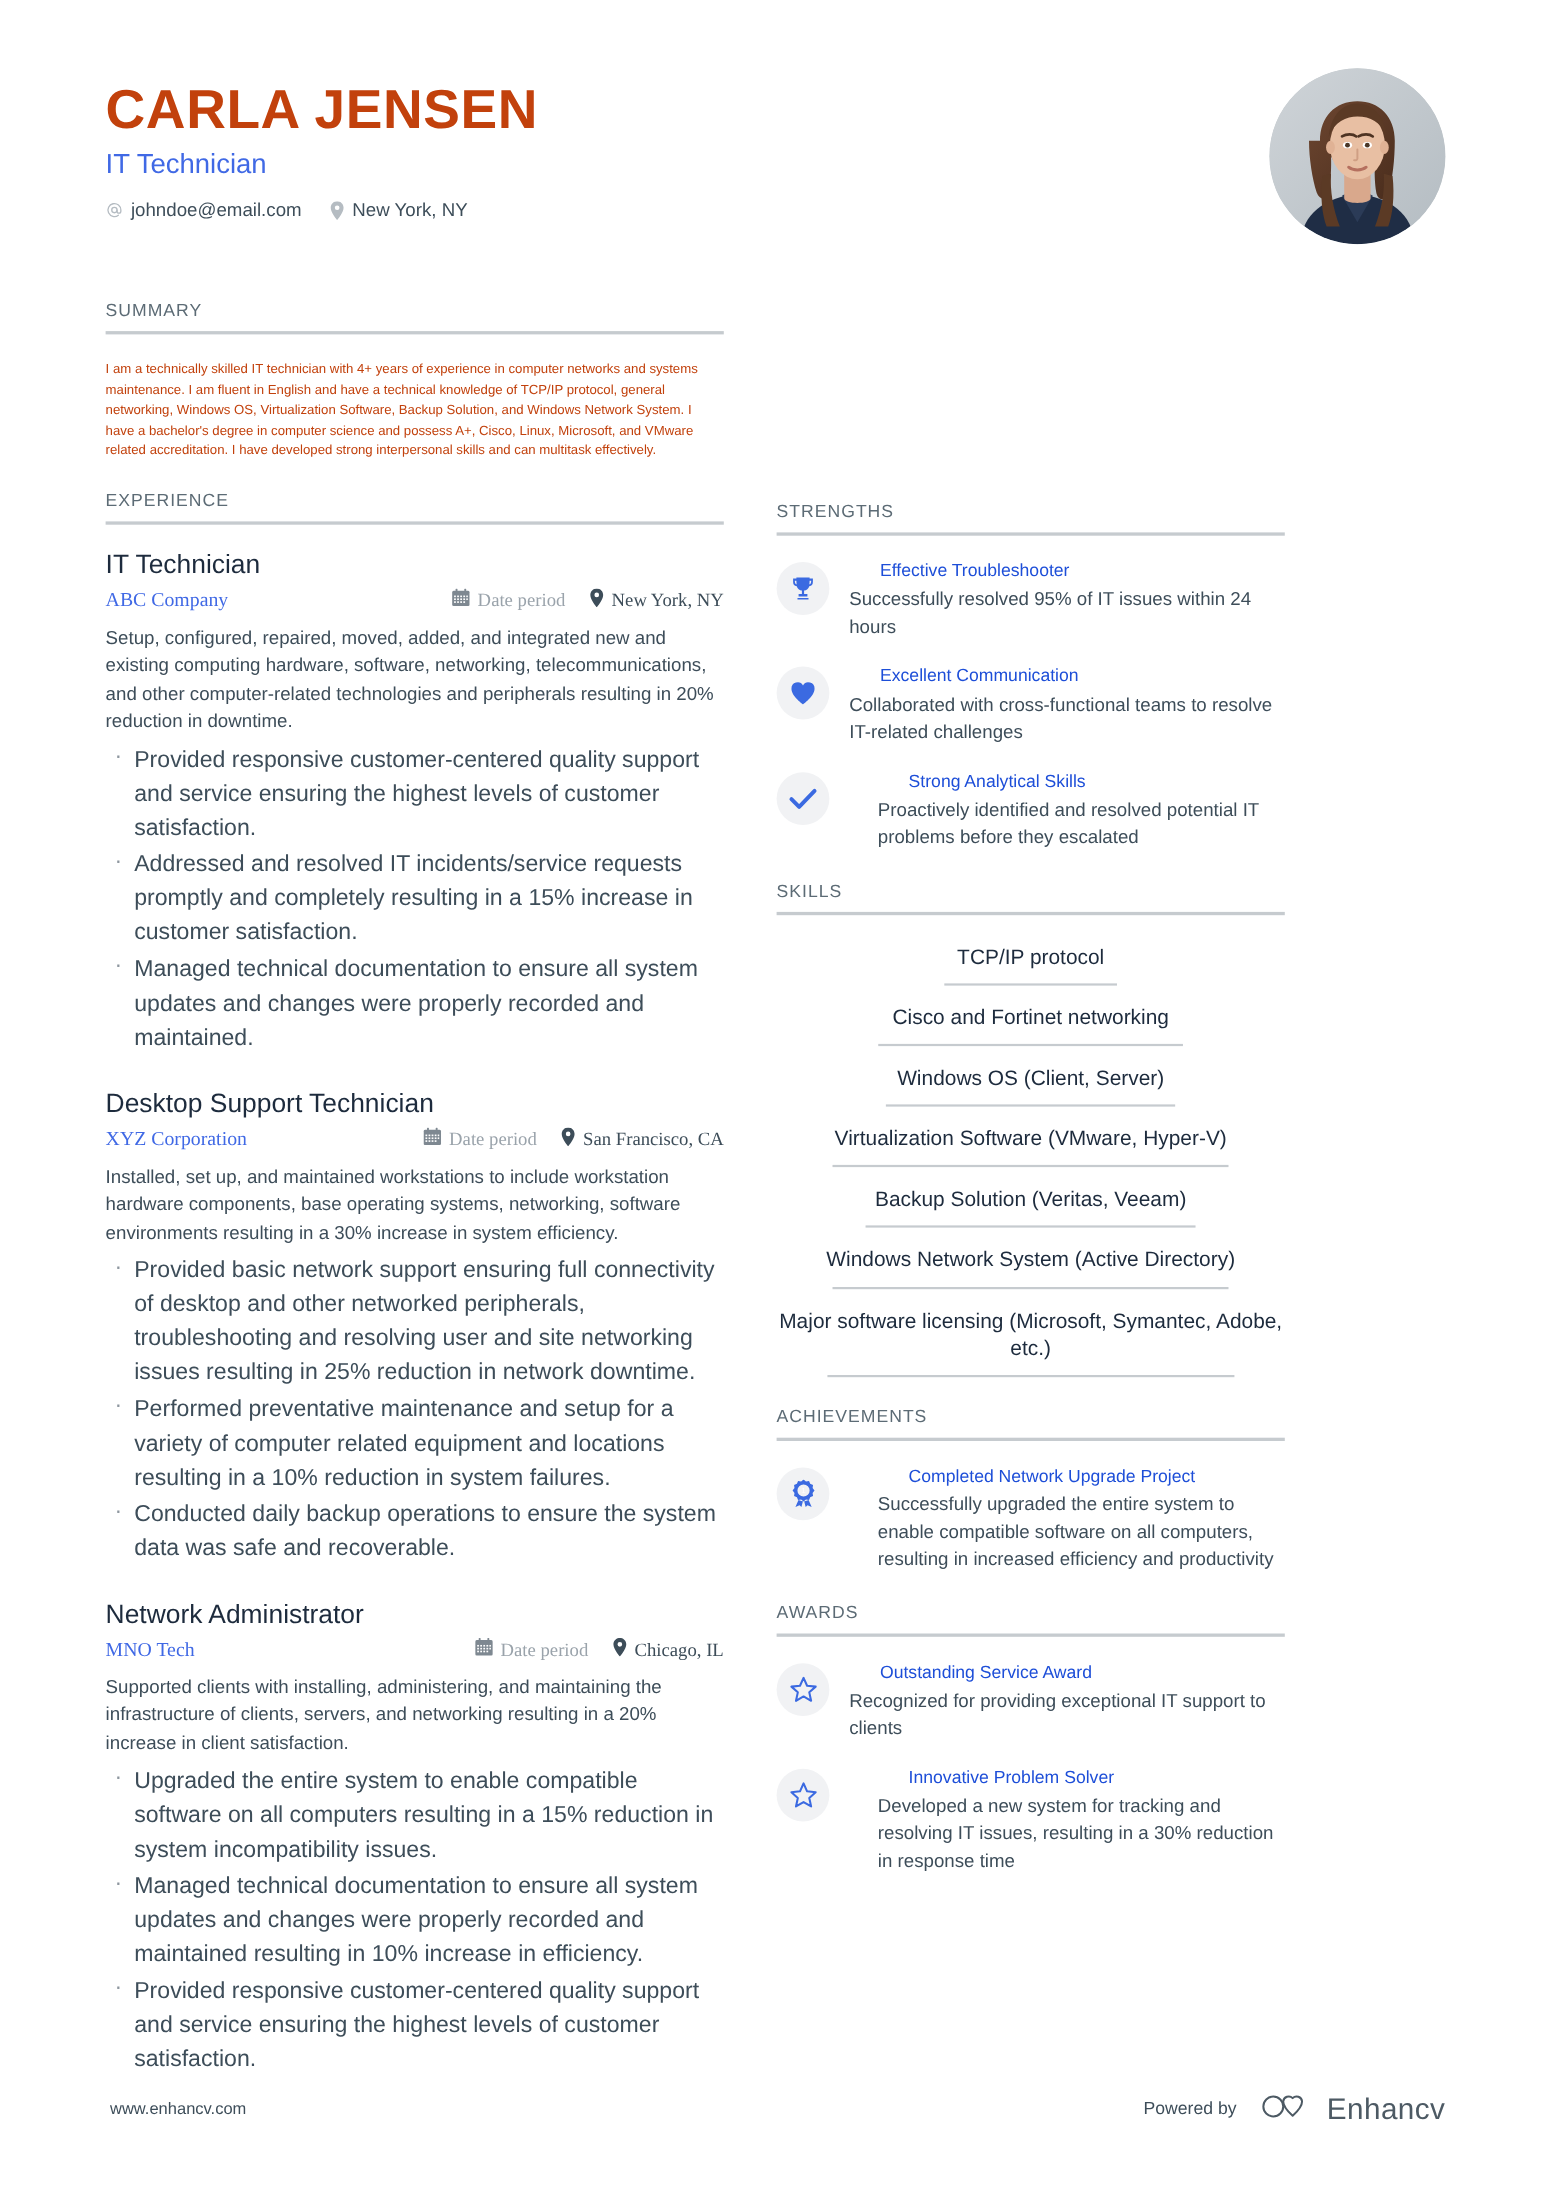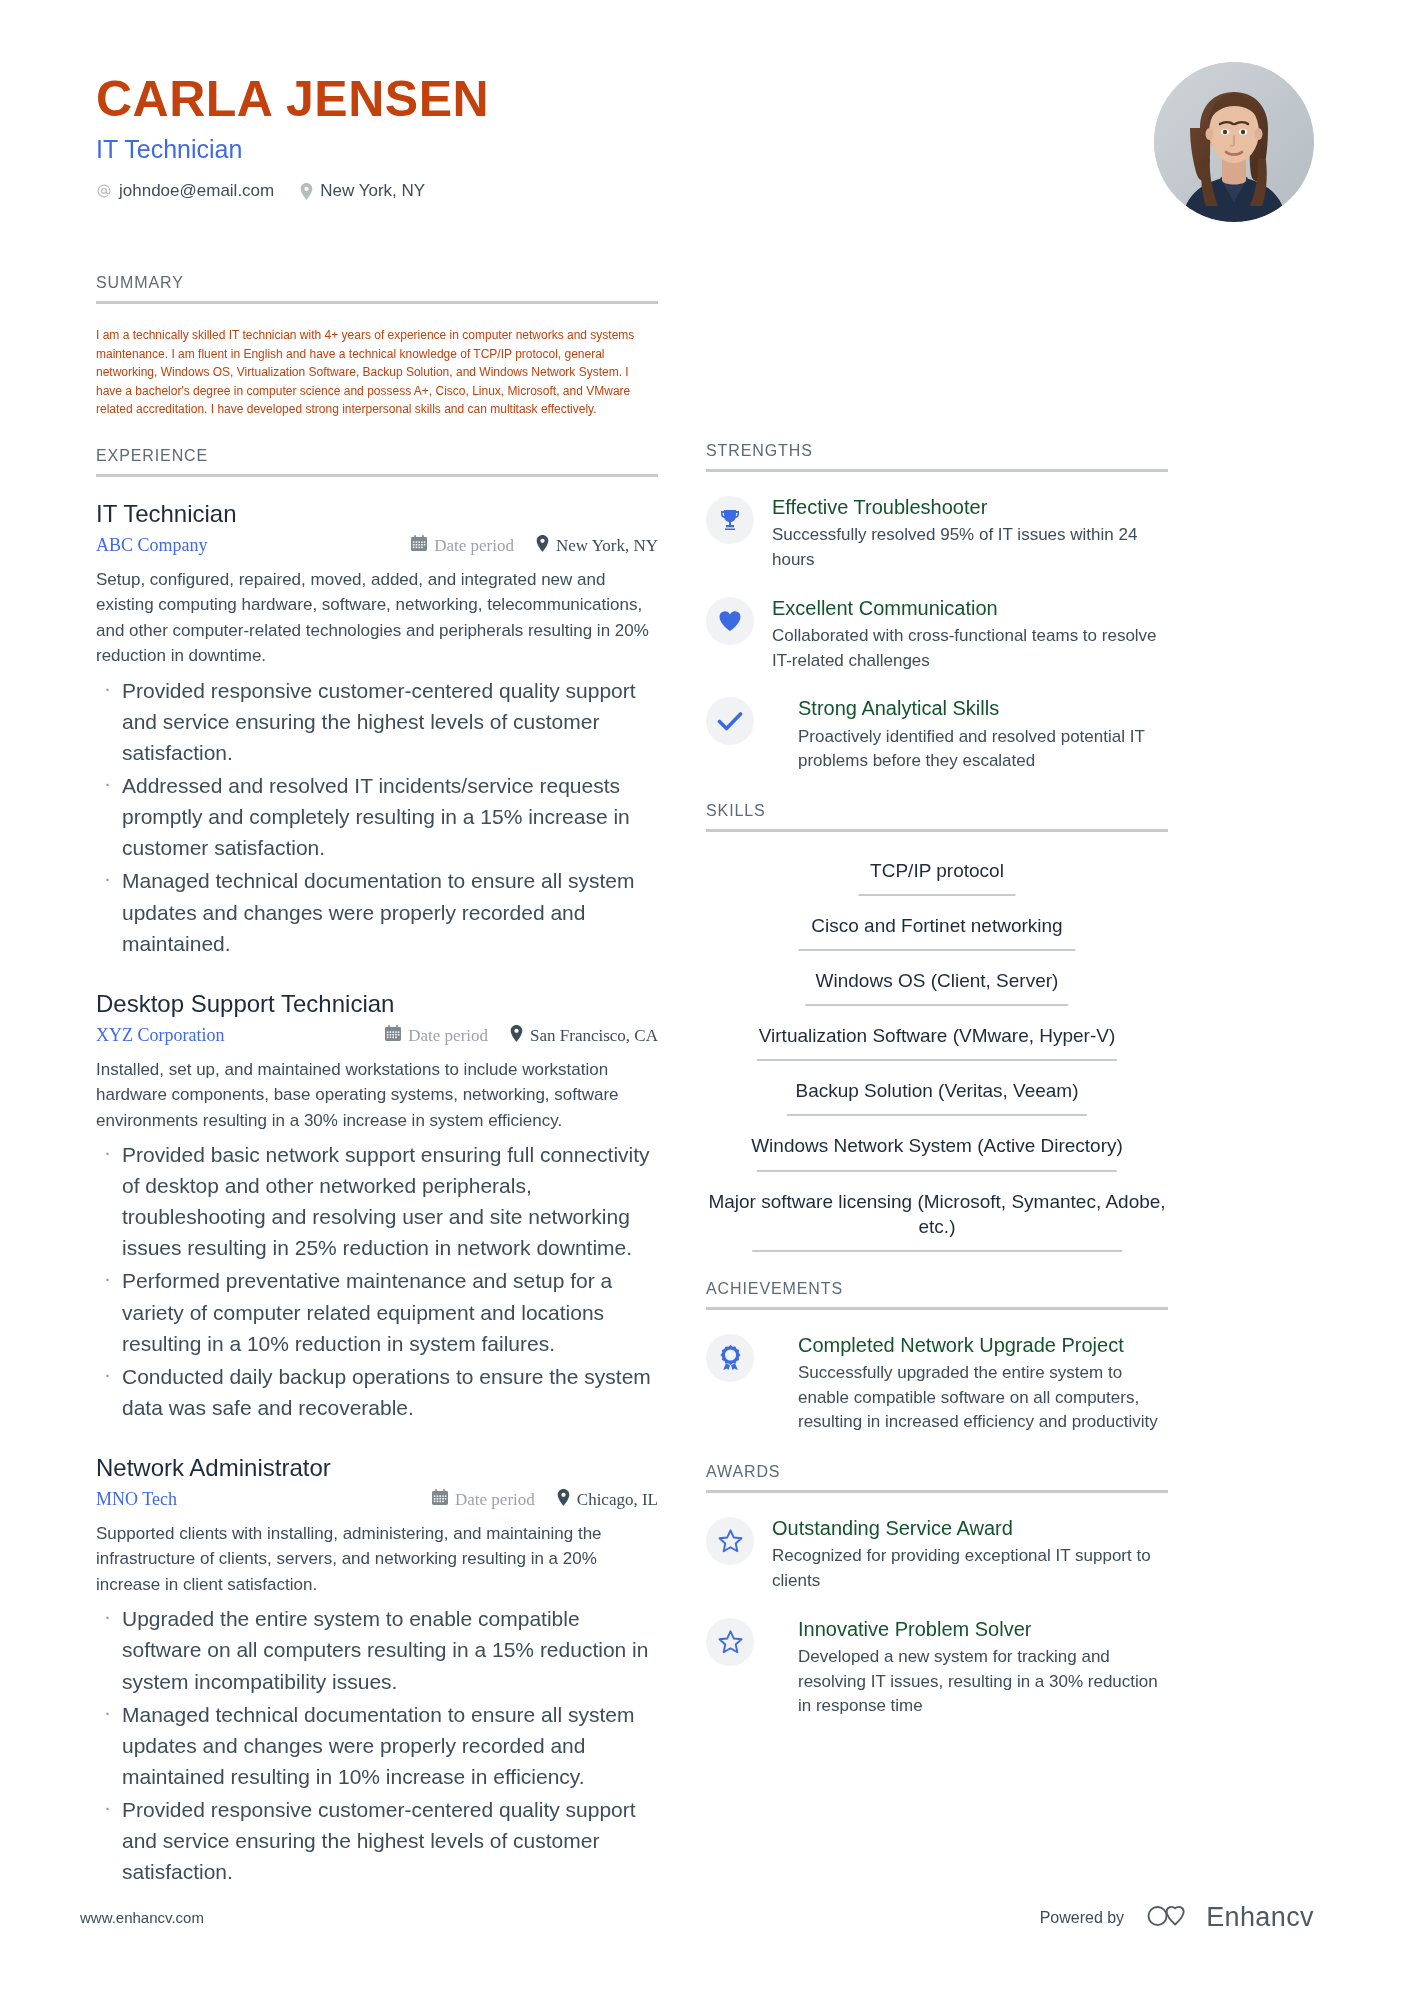--- a/index.html
+++ b/index.html
@@ -172,24 +172,25 @@
     border-radius: 50%;
     background: #f1f2f4;
     display: flex;
     align-items: center;
     justify-content: center;
     margin-top: 2px;
   }
   .feat-icon svg { display:block; }
   .feat-body { flex: 1 1 auto; padding-top: 1px; }
   .feat-title {
-    font-size: 20px;
-    color: #14532d;
+    font-size: 16px;
+    color: #1d4ed8;
     line-height: 1.22;
     margin-bottom: 4px;
+    margin-left: 28px;
   }
   .feat-desc {
     font-size: 17px;
     line-height: 1.45;
     color: #3d4d59;
   }
 
   
   .skill-item {
     text-align: center;
@@ -209,21 +210,21 @@
     height: 2px;
     background: #c6cbcf;
     width: var(--uw, 100%);
     max-width: 100%;
   }
   .skill-item:last-child { margin-bottom: 0; }
 
   
   .footer {
     position: absolute;
-    left: 80px;
+    left: 100px;
     right: 96px;
     bottom: 62px;
     display: flex;
     align-items: center;
     justify-content: space-between;
   }
   .footer-url {
     font-size: 15px;
     color: #3d4d59;
     font-family: "Liberation Sans", sans-serif;

